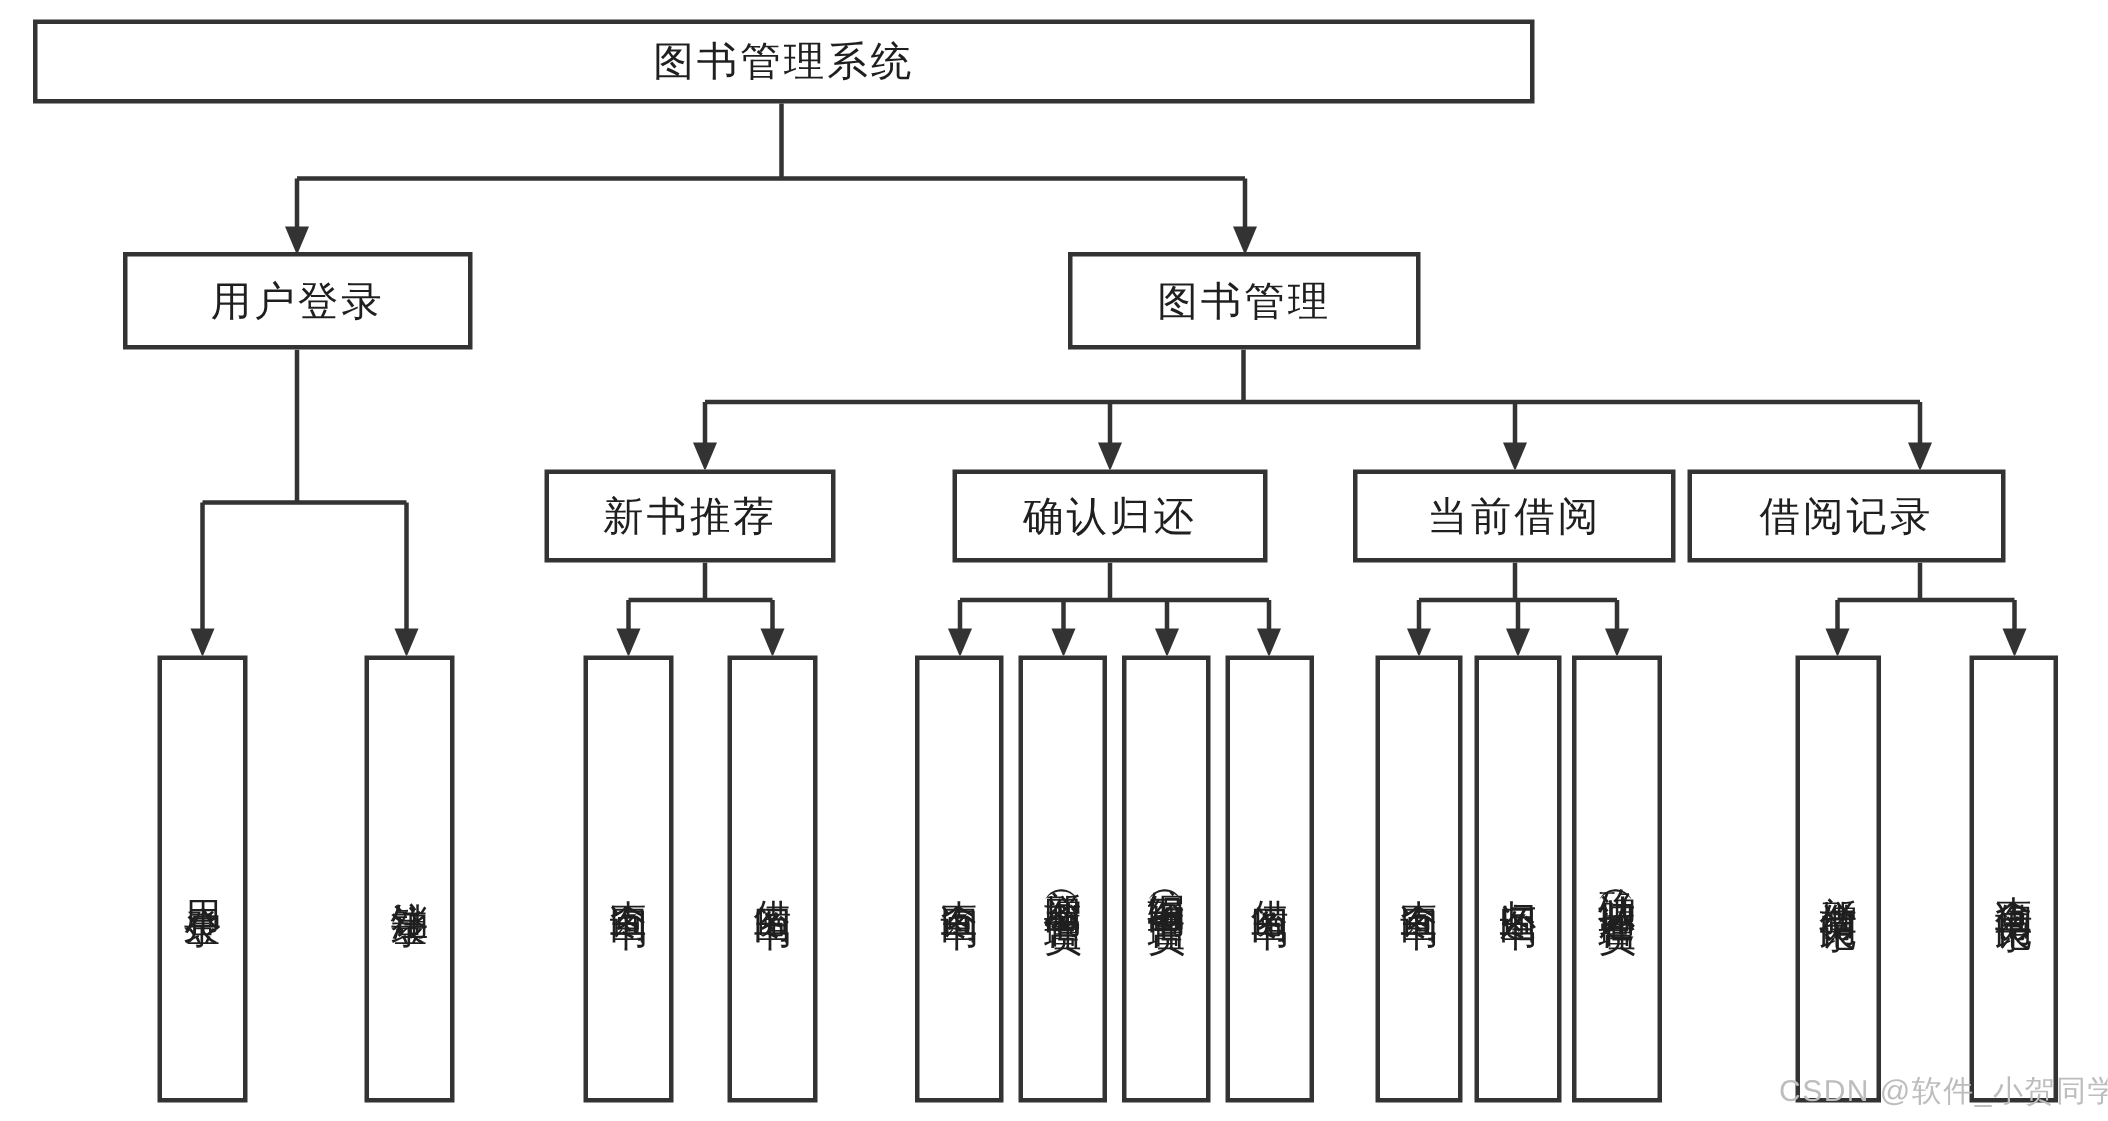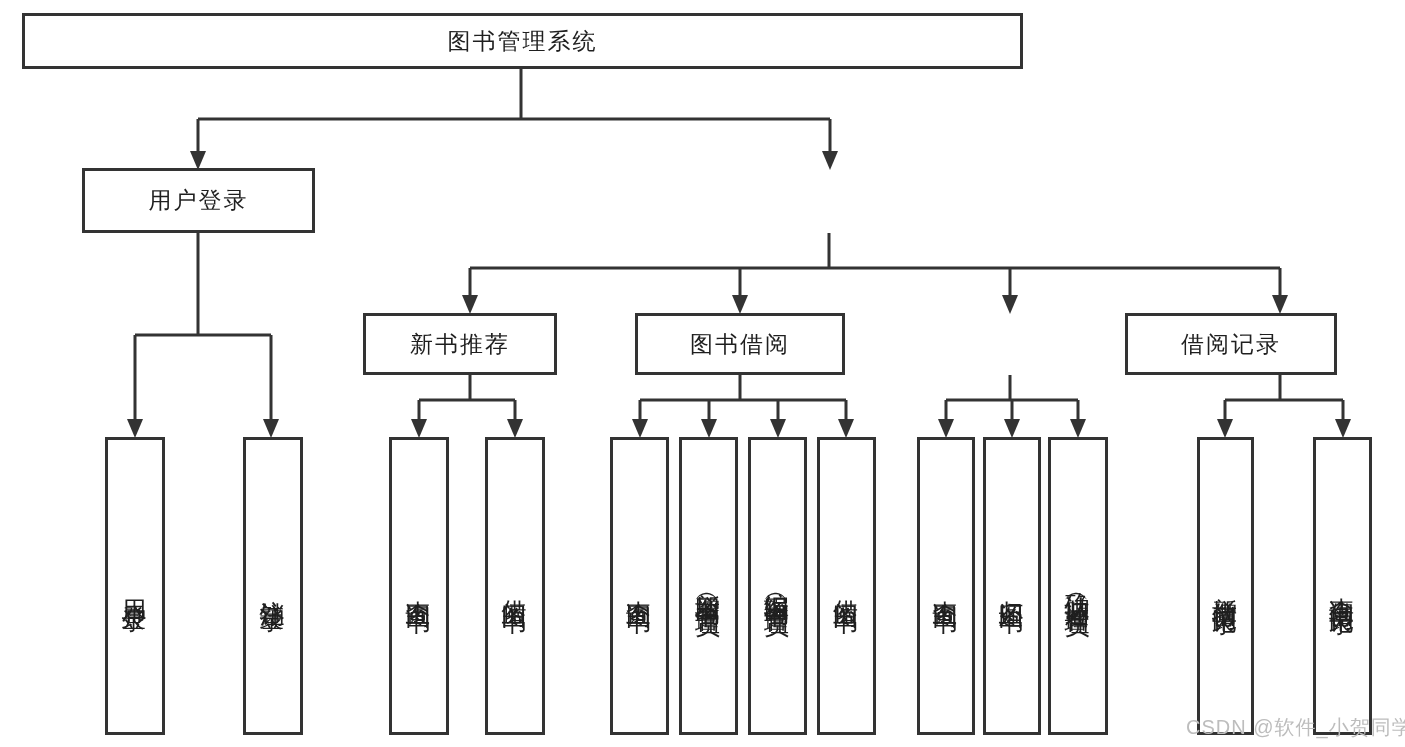--- a/index.html
+++ b/index.html
@@ -10,21 +10,21 @@
   .stage { position: absolute; left: 0; top: 0; width: 1405px; height: 747px; background: #ffffff; }
   .connectors { position: absolute; left: 0; top: 0; }
   .ln { stroke: #333333; stroke-width: 3; fill: none; }
   .ar { fill: #333333; stroke: none; }
   .box {
     position: absolute; box-sizing: border-box;
     border: 3px solid #333333; background: #ffffff;
     display: flex; align-items: center; justify-content: center;
     color: #1f1f1f; white-space: nowrap;
   }
-  .h { font-size: 23px; letter-spacing: 2px; }
+  .h { font-size: 27px; letter-spacing: 2px; }
   .v {
     writing-mode: vertical-rl; text-orientation: mixed;
     font-size: 25px; letter-spacing: 3px;
   }
   
   #root-box { left: 22px; top: 13px; width: 1001px; height: 56px; }
   
   #l2-0 { left: 82px;  top: 168px; width: 233px; height: 65px; }
   #l2-1 { left: 712px; top: 168px; width: 235px; height: 65px; }
   
@@ -94,26 +94,32 @@
     <polygon class="ar" points="1335,419 1351,419 1343,438"></polygon>
   </svg>
 
   <div class="box h" id="root-box">
     <span>图书管理系统</span>
   </div>
 
   <div class="box h" id="l2-0">
     <span>用户登录</span>
   </div>
+  <div class="box h" id="l2-1">
+    <span>图书管理</span>
+  </div>
 
   <div class="box h" id="l3-0">
     <span>新书推荐</span>
   </div>
   <div class="box h" id="l3-1">
-    <span>图书借阅</span>
+    <span>确认归还</span>
+  </div>
+  <div class="box h" id="l3-2">
+    <span>当前借阅</span>
   </div>
   <div class="box h" id="l3-3">
     <span>借阅记录</span>
   </div>
 
   <div class="box v leaf" id="lf-0">
     <span>用户登录</span>
   </div>
   <div class="box v leaf" id="lf-1">
     <span>注销登录</span>

